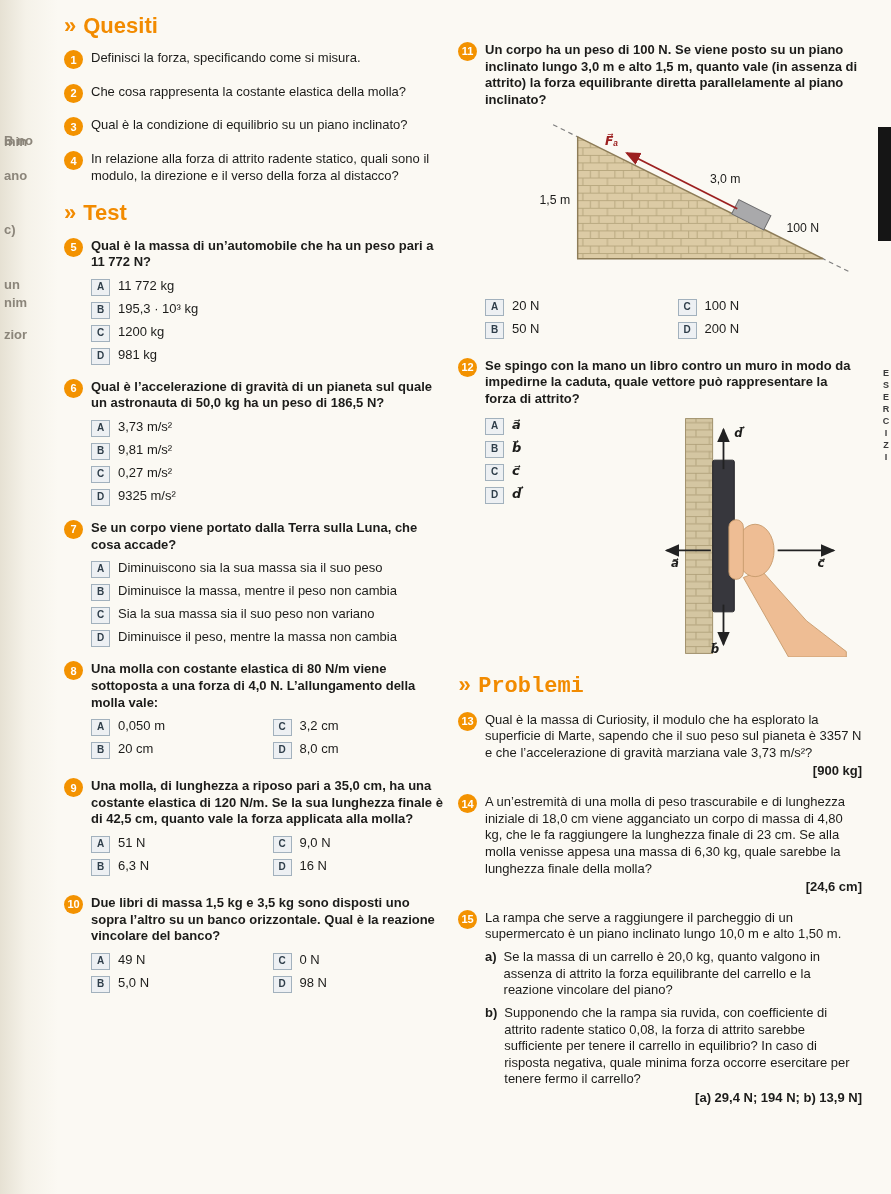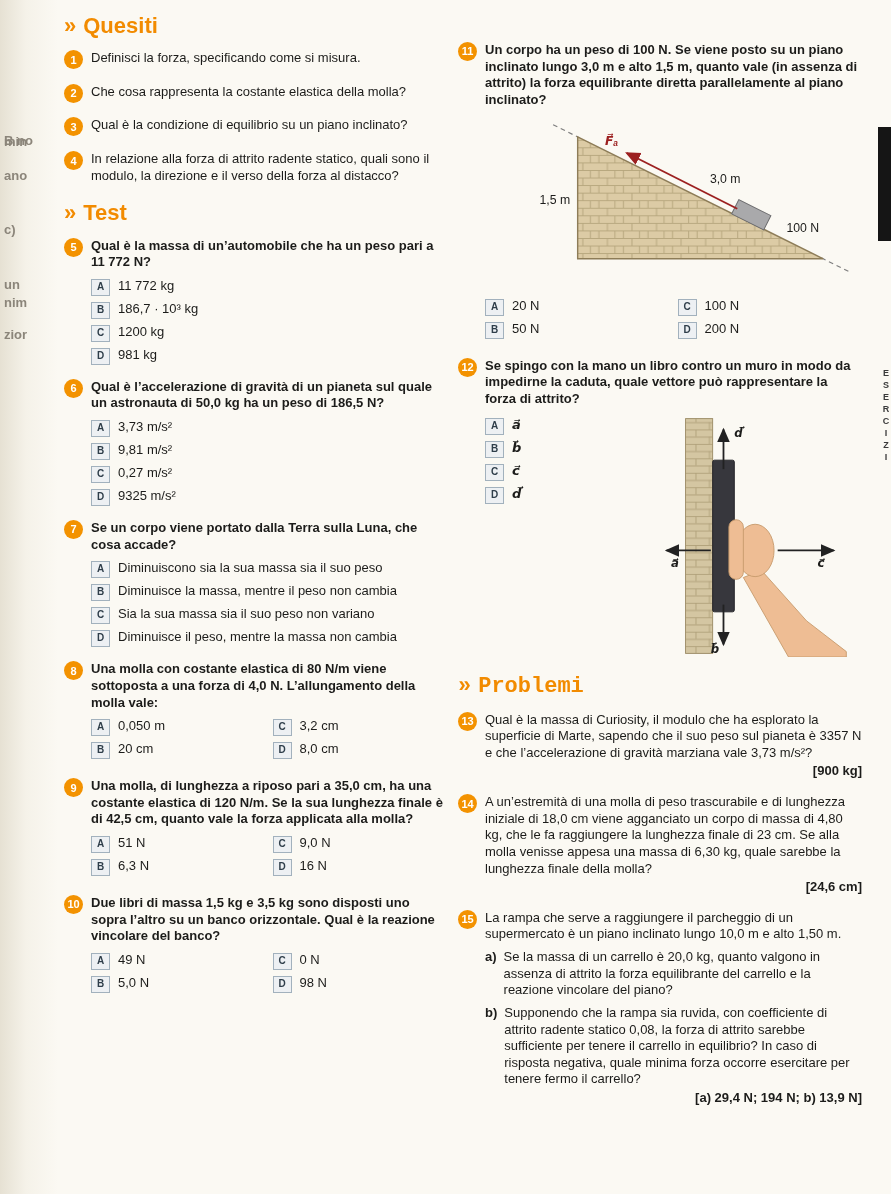--- a/index.html
+++ b/index.html
@@ -82,21 +82,21 @@
     <div class="item">
       <span class="badge">5</span>
       <div class="stem">Qual è la massa di un’automobile che ha un peso pari a 11 772 N?</div>
       <div class="options">
         <div class="opt">
             <span class="letterbox">A</span>
             <span class="otext">11 772 kg</span>
           </div>
         <div class="opt">
             <span class="letterbox">B</span>
-            <span class="otext">186,7 · 10³ kg</span>
+            <span class="otext">195,3 · 10³ kg</span>
           </div>
         <div class="opt">
             <span class="letterbox">C</span>
             <span class="otext">1200 kg</span>
           </div>
         <div class="opt">
             <span class="letterbox">D</span>
             <span class="otext">981 kg</span>
           </div>
       </div>

